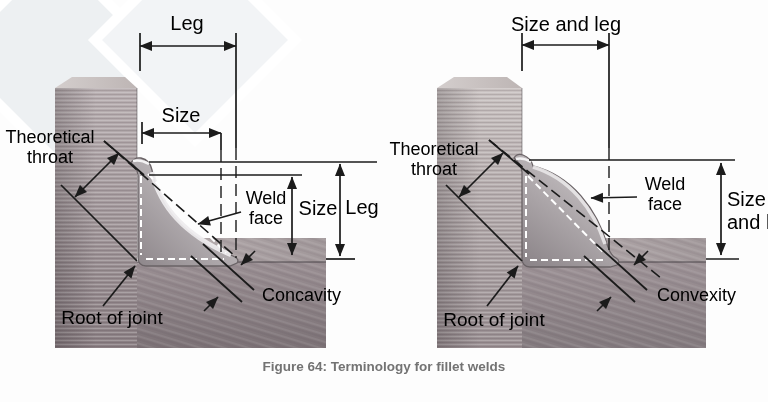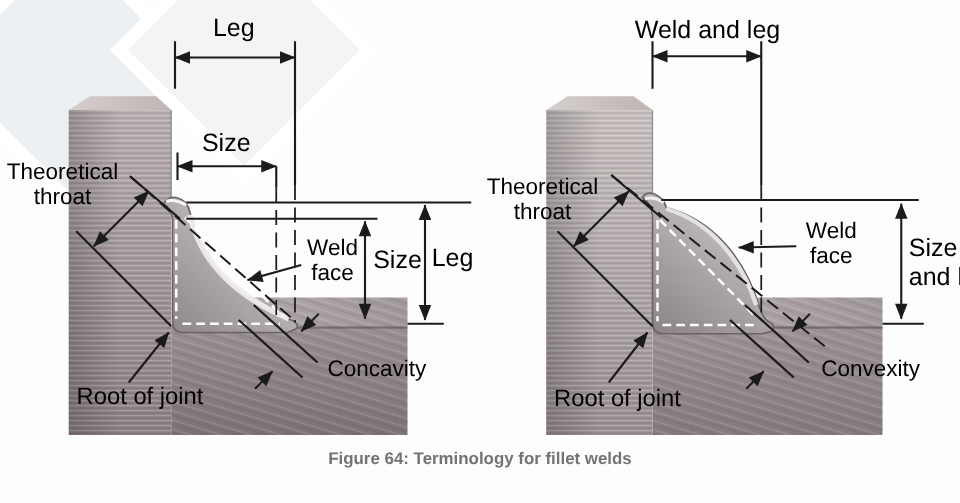--- a/index.html
+++ b/index.html
@@ -231,21 +231,21 @@
 
 <div class="lbl dim" style="left:145px;top:12px;width:84px;">Leg</div>
 <div class="lbl dim" style="left:139px;top:104px;width:84px;">Size</div>
 <div class="lbl" style="left:-2px;top:127px;width:104px;">Theoretical throat</div>
 <div class="lbl" style="left:238px;top:188px;width:56px;">Weld face</div>
 <div class="lbl side" style="left:294px;top:197px;width:48px;">Size</div>
 <div class="lbl side" style="left:338px;top:196px;width:48px;">Leg</div>
 <div class="lbl leftalign" style="left:262px;top:285px;width:110px;">Concavity</div>
 <div class="lbl" style="left:54px;top:307px;width:116px;font-size:19px;">Root of joint</div>
 
-<div class="lbl dim" style="left:486px;top:13px;width:160px;">Weld and leg</div>
+<div class="lbl dim" style="left:486px;top:13px;width:160px;">Size and leg</div>
 <div class="lbl" style="left:382px;top:139px;width:104px;">Theoretical throat</div>
 <div class="lbl" style="left:637px;top:174px;width:56px;">Weld face</div>
 <div class="lbl side nowrap" style="left:727px;top:188px;">Size</div>
 <div class="lbl side nowrap" style="left:727px;top:211px;">and leg</div>
 <div class="lbl leftalign" style="left:657px;top:285px;width:120px;">Convexity</div>
 <div class="lbl" style="left:436px;top:309px;width:116px;font-size:19px;">Root of joint</div>
 
 <div class="caption">Figure 64: Terminology for fillet welds</div>
 
 </div>

